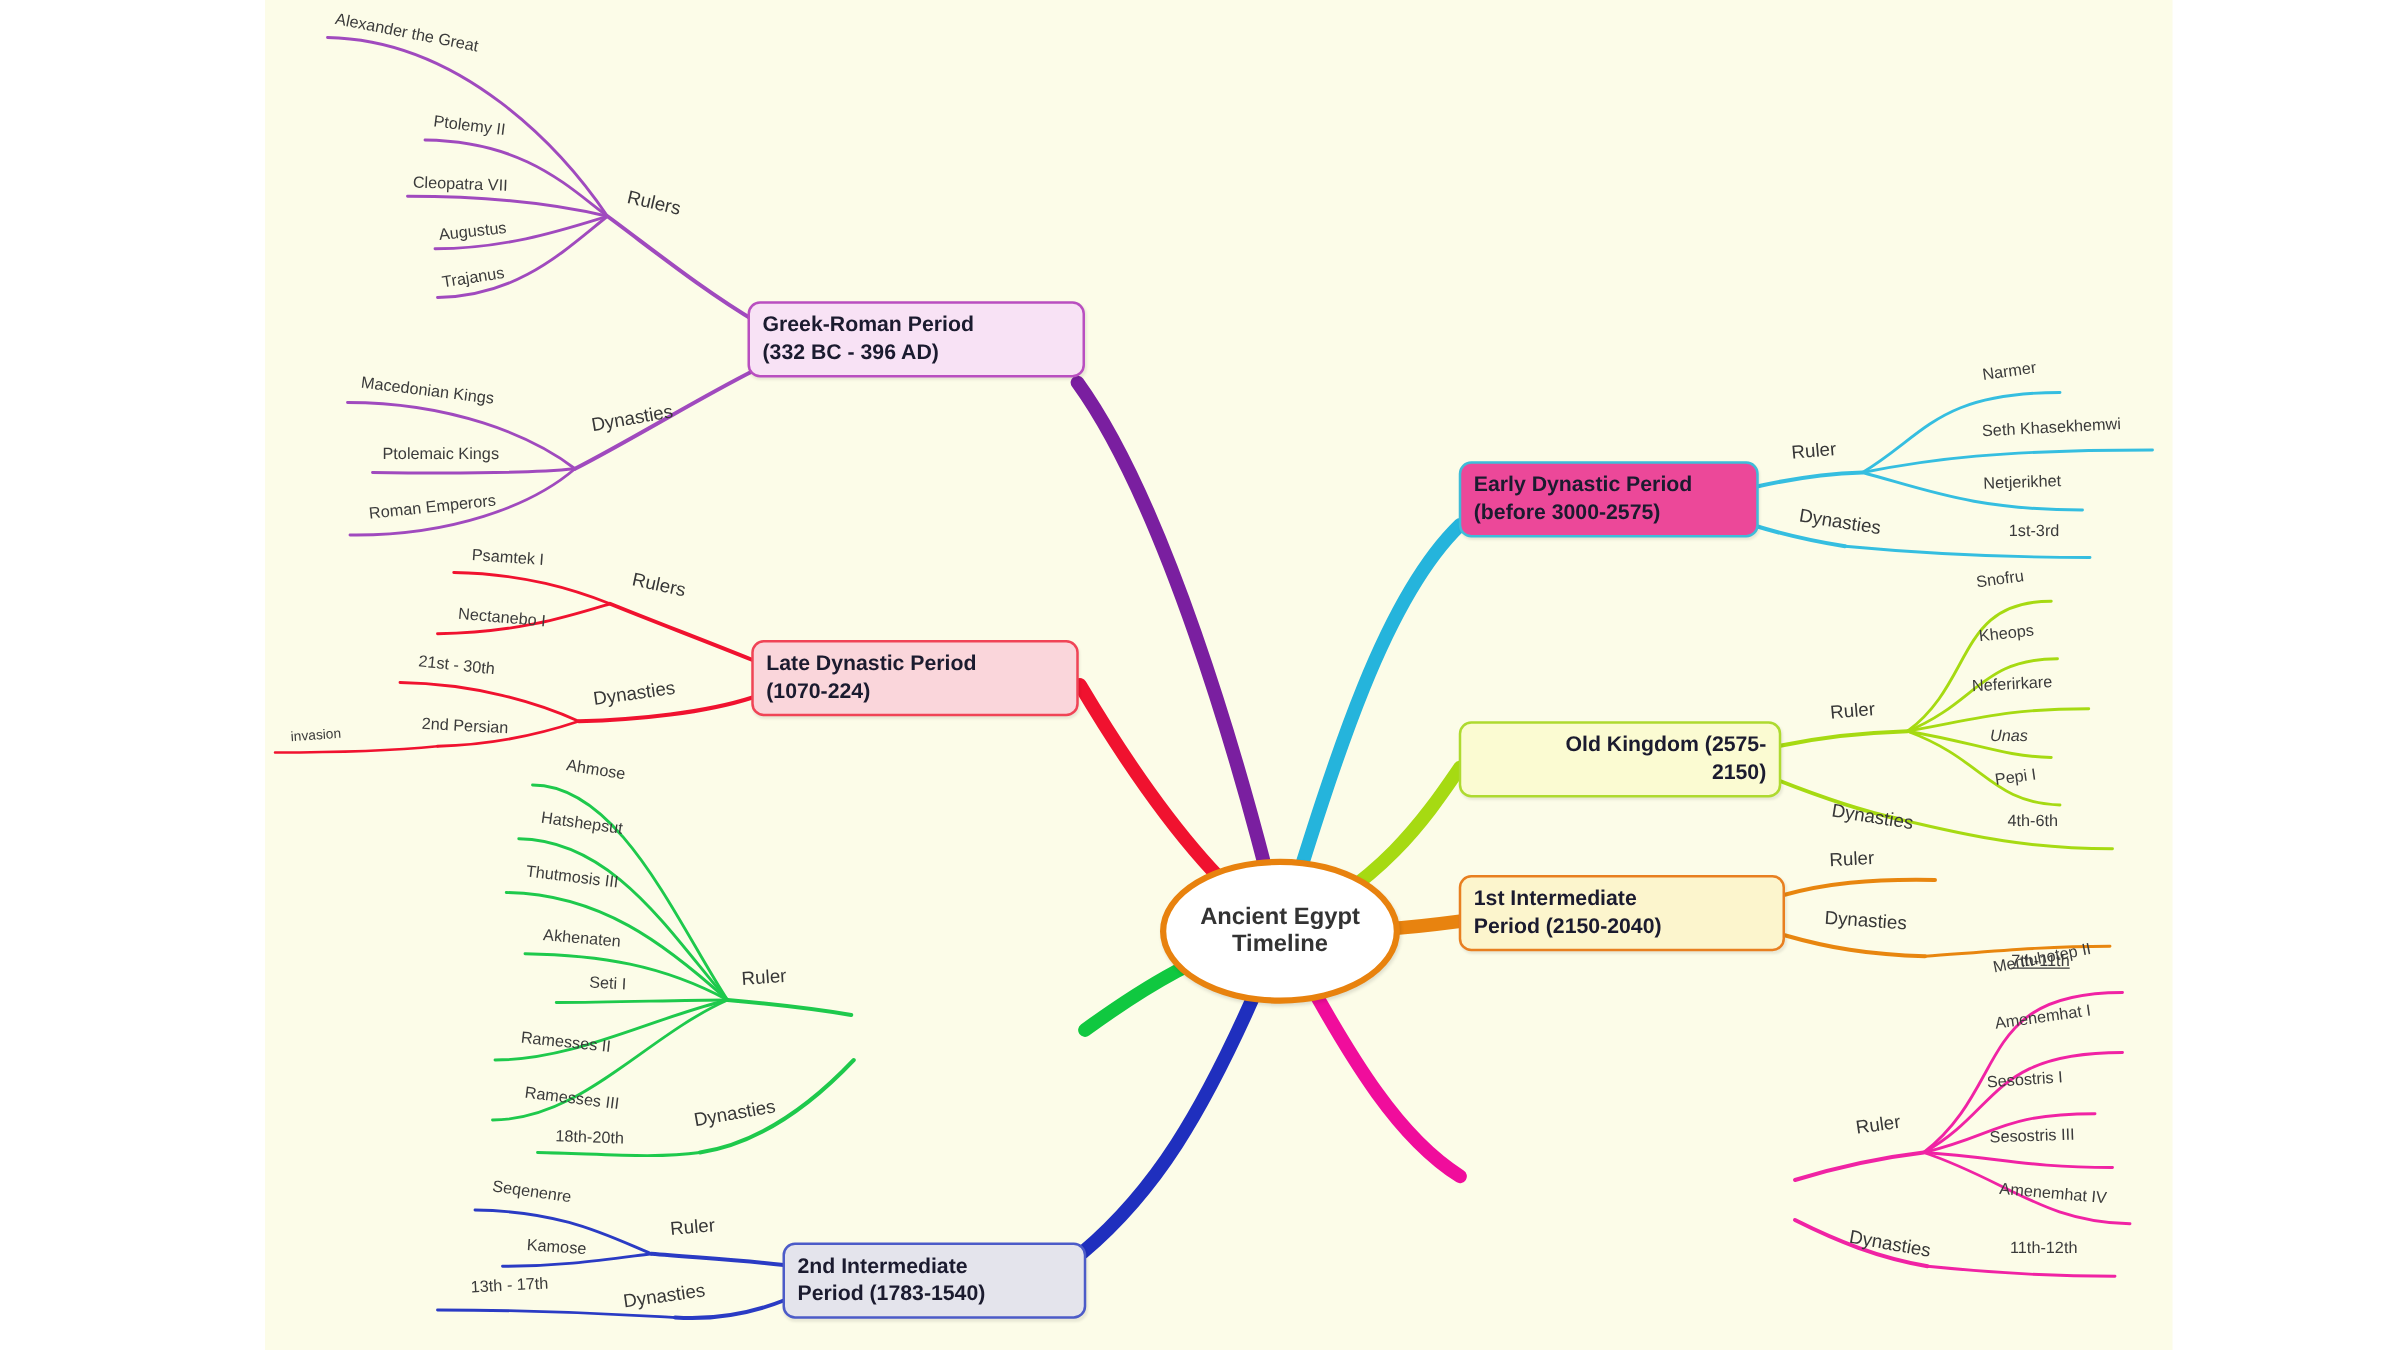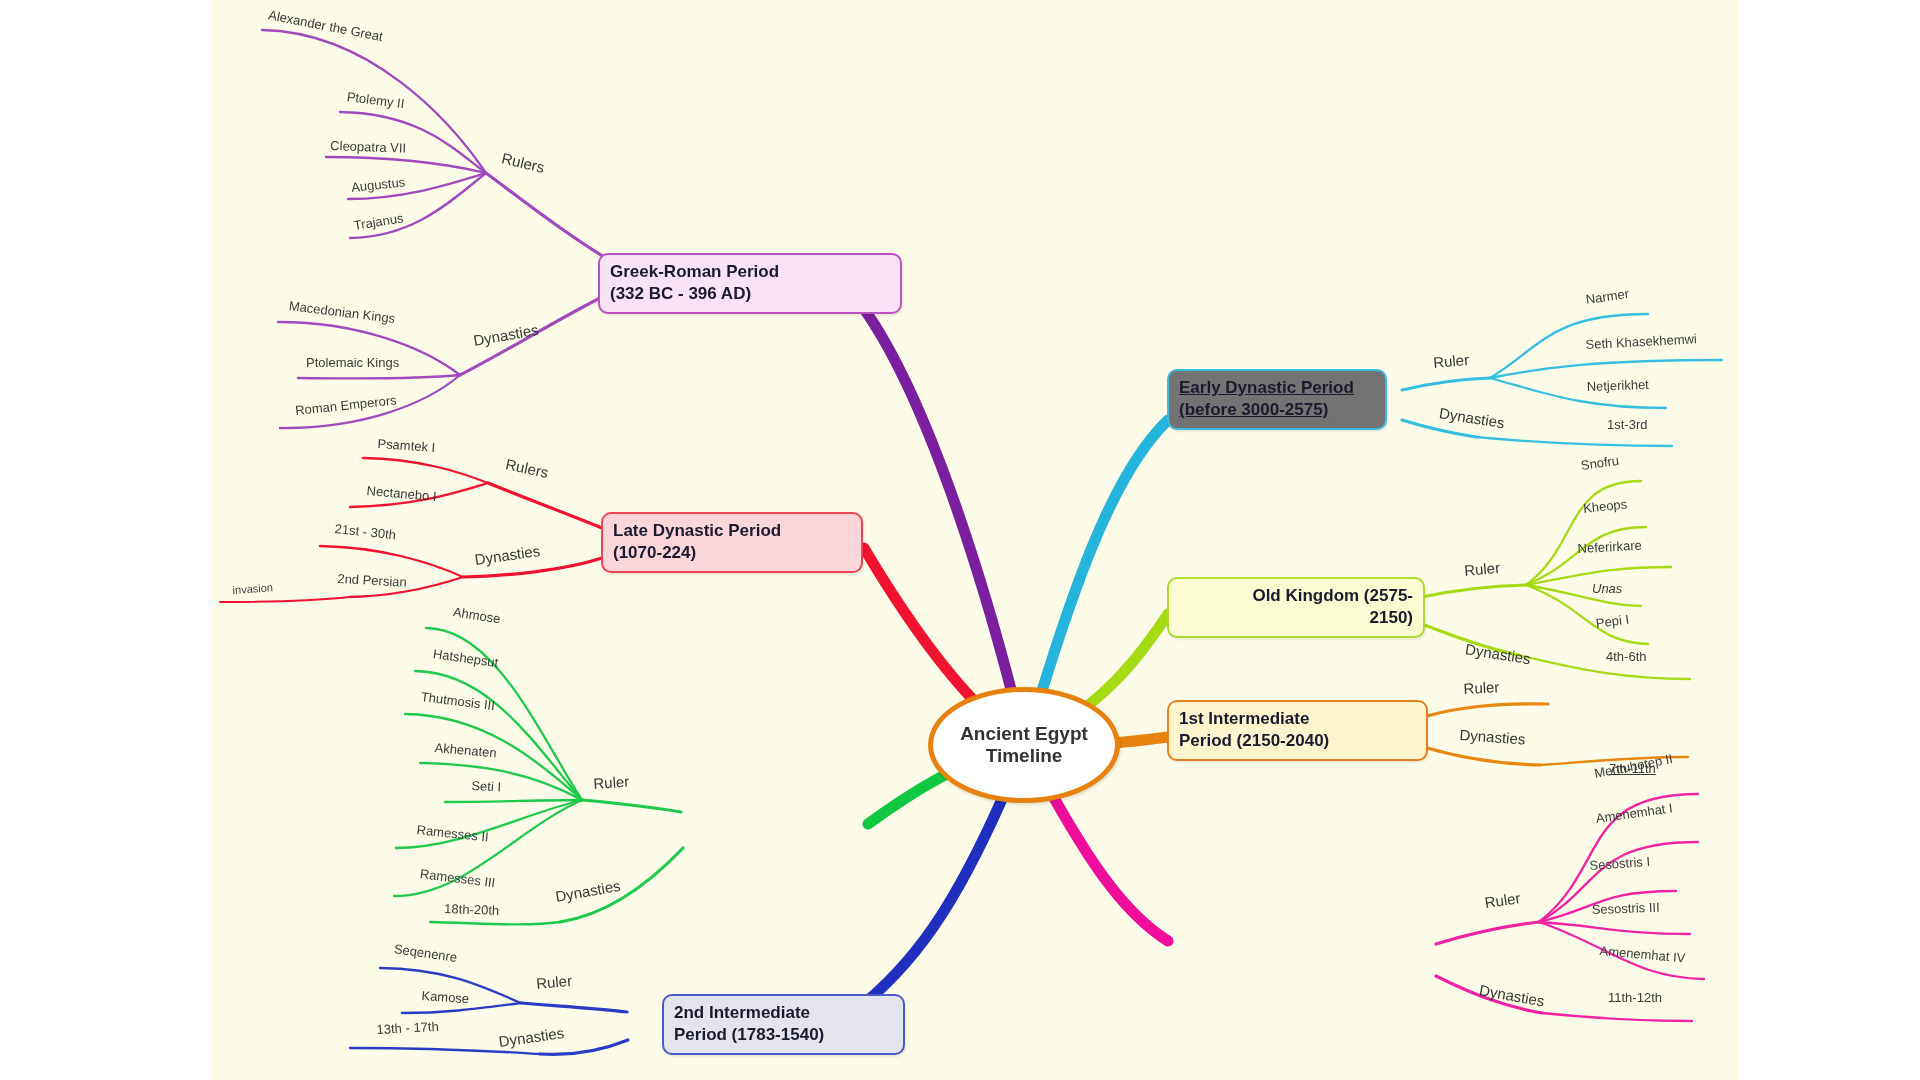--- a/index.html
+++ b/index.html
@@ -116,33 +116,33 @@
       <path stroke-width="3.2" d="M 1436 976 C 1470 993 1502 1006 1542 1013"></path>
       <path stroke-width="2.3" d="M 1542 1013 C 1600 1019 1645 1021 1692 1021"></path>
     </g>
   </svg>
 
   <div class="center" style="border-color: rgb(232, 130, 14); background-color: rgb(255, 255, 255);">
     <span>Ancient Egypt</span>
     <span>Timeline</span>
   </div>
 
-  <div class="pbox" style="left: 598px; top: 241px; width: 304px; border-color: rgb(185, 79, 192); background-color: rgb(248, 226, 245); margin-top: 12px;">
+  <div class="pbox" style="left: 598px; top: 241px; width: 270px; border-color: rgb(185, 79, 192); background-color: rgb(248, 226, 245);">
     <span>Greek-Roman Period</span>
       <span>(332 BC - 396 AD)</span>
   </div>
   <div class="pbox" style="left: 601px; top: 512px; width: 262px; border-color: rgb(240, 68, 86); background-color: rgb(250, 214, 219);">
     <span>Late Dynastic Period</span>
       <span>(1070-224)</span>
   </div>
-  <div class="pbox" style="left: 662px; top: 994px; width: 243px; border-color: rgb(76, 91, 200); background-color: rgb(228, 228, 236);">
+  <div class="pbox" style="left: 626px; top: 994px; width: 243px; border-color: rgb(76, 91, 200); background-color: rgb(228, 228, 236);">
     <span>2nd Intermediate</span>
       <span>Period (1783-1540)</span>
   </div>
-  <div class="pbox" style="left: 1167px; top: 369px; width: 220px; border-color: rgb(63, 188, 217); background-color: #737373; text-decoration: underline;">
+  <div class="pbox" style="left: 1167px; top: 369px; width: 240px; border-color: rgb(63, 188, 217); background-color: #ec4899;">
     <span>Early Dynastic Period</span>
       <span>(before 3000-2575)</span>
   </div>
   <div class="pbox" style="left: 1167px; top: 577px; width: 258px; border-color: rgb(174, 218, 48); background-color: rgb(251, 251, 210); text-align: right;">
     <span>Old Kingdom (2575-</span>
       <span>2150)</span>
   </div>
   <div class="pbox" style="left: 1167px; top: 700px; width: 261px; border-color: rgb(232, 127, 32); background-color: rgb(252, 245, 205);">
     <span>1st Intermediate</span>
       <span>Period (2150-2040)</span>

